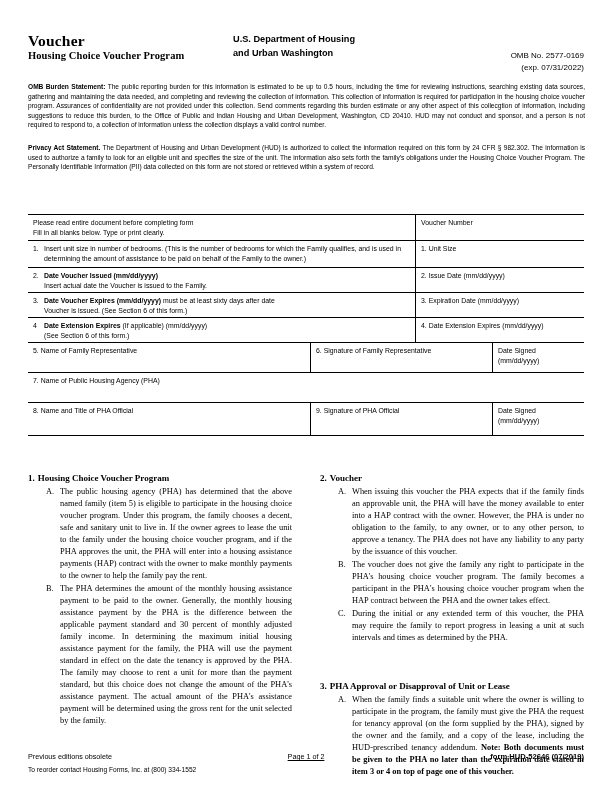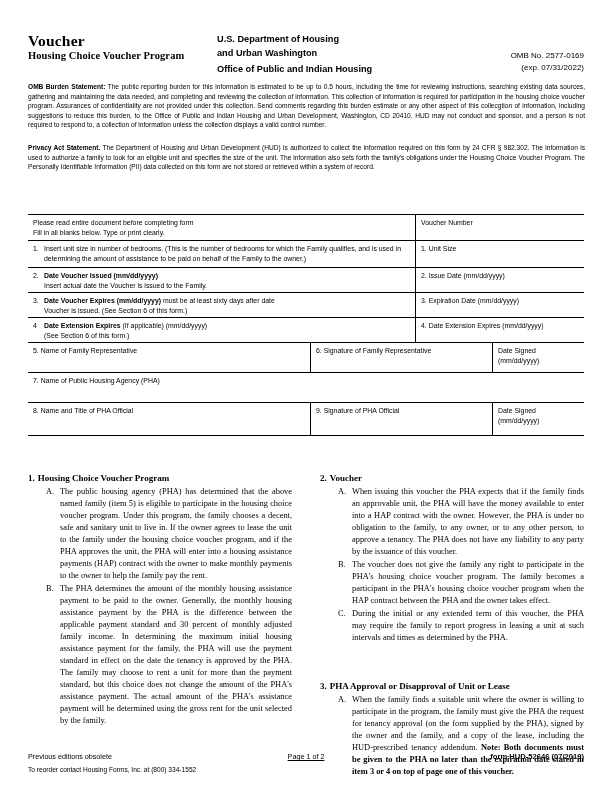--- a/index.html
+++ b/index.html
@@ -45,21 +45,21 @@
     letter-spacing: 0.2px;
   }
   .hdr-subtitle {
     font-size: 10.5px;
     font-weight: bold;
     line-height: 13px;
     letter-spacing: 0.1px;
   }
   .hdr-agency {
     position: absolute;
-    left: 189px;
+    left: 205px;
     top: 1px;
     width: 230px;
     font-size: 9.2px;
     font-weight: bold;
     line-height: 13.5px;
   }
   .hdr-agency .office {
     margin-top: 3px;
   }
   .hdr-omb {
@@ -225,21 +225,20 @@
 <div class="page">
 
   <div class="header">
     <div class="hdr-title-block">
       <div class="hdr-title">Voucher</div>
       <div class="hdr-subtitle">Housing Choice Voucher Program</div>
     </div>
     <div class="hdr-agency">
       <div>U.S. Department of Housing</div>
       <div>and Urban Washington</div>
-      <div class="office">Office of Public and Indian Housing</div>
     </div>
     <div class="hdr-omb">
       <div>OMB No. 2577-0169</div>
       <div>(exp. 07/31/2022)</div>
     </div>
   </div>
 
   <div class="statement" id="omb-burden">
     <b>OMB Burden Statement:</b><span> The public reporting burden for this information is estimated to be up to 0.5 hours, including the time for reviewing instructions, searching existing data sources, gathering and maintaining the data needed, and completing and reviewing the collection of information. This collection of information is required for participation in the housing choice voucher program. Assurances of confidentiality are not provided under this collection. Send comments regarding this burden estimate or any other aspect of this collecgtion of information, including suggestions to reduce this burden, to the Office of Public and Indian Housing and Urban Development, Washington, CD 20410. HUD may not conduct and sponsor, and a person is not required to respond to, a collection of information unless the collection displays a valid control number.</span>
   </div>

